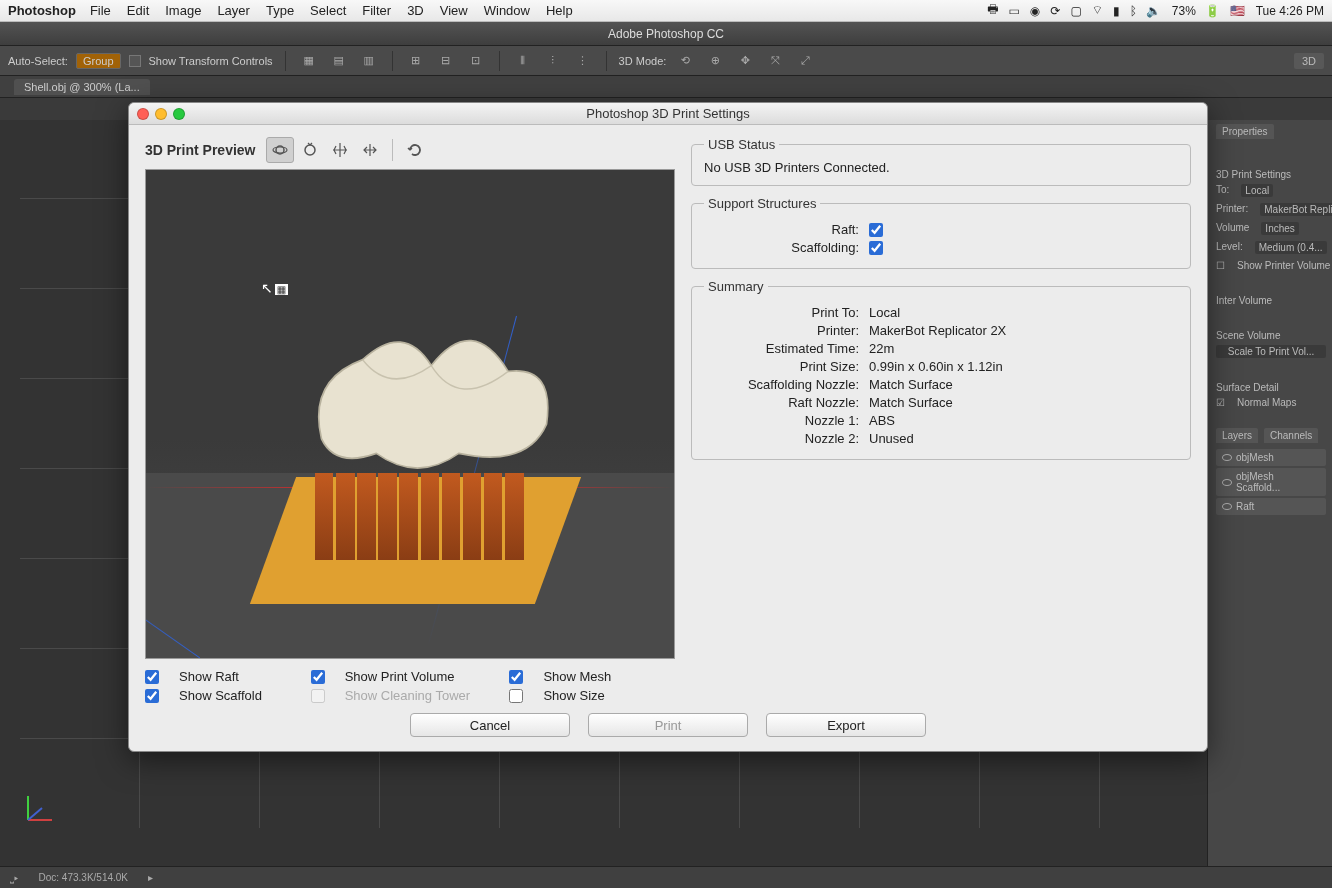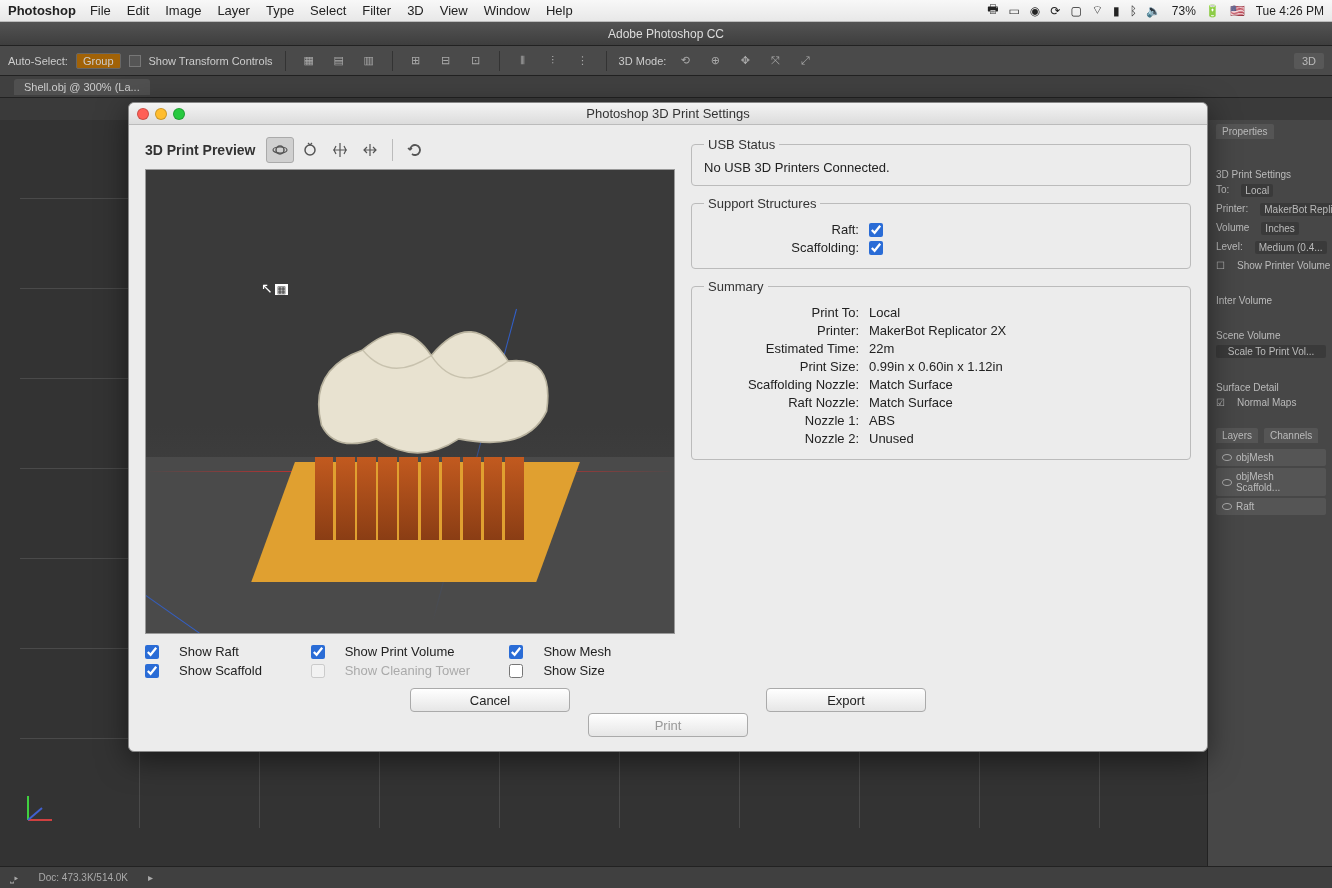--- a/index.html
+++ b/index.html
@@ -71,21 +71,21 @@
 fieldset { border: 1px solid #bbb; border-radius: 4px; padding: 8px 12px 10px; }
 legend { font-size: 13px; color: #333; padding: 0 4px; }
 .field-row { display: flex; align-items: center; font-size: 13px; color: #222; margin: 3px 0; }
 .field-row .flabel { width: 155px; text-align: right; margin-right: 10px; }
 .field-row .fval { color: #222; }
 .field-row input[type=checkbox] { width: 14px; height: 14px; accent-color: #2a6cd6; }
 .usb-msg { font-size: 13px; color: #222; }
 
 .dialog-buttons { display: flex; gap: 18px; padding: 0 16px 14px; justify-content: center; }
 .dialog-buttons button { width: 160px; height: 24px; font-size: 13px; background: linear-gradient(#ffffff,#e6e6e6); border: 1px solid #aaa; border-radius: 4px; color: #222; cursor: default; }
-.dialog-buttons button:disabled { color: #999; margin-top: 25px; }
+.dialog-buttons button:disabled { color: #999; }
 
 
 .ground { position: absolute; left: 0; right: 0; top: 62%; bottom: 0; background: #4a4a4a; }
 .raft-plate { position: absolute; left: 24%; top: 63%; width: 54%; height: 26%; background: #e0a030; transform: skewX(-20deg); }
 .scaffold { position: absolute; bottom: 20%; width: 3.5%; height: 18%; background: linear-gradient(#c25a1f,#8a3d14); }
 .mesh-shape { position: absolute; left: 28%; top: 28%; width: 52%; height: 36%; }
 .cursor { position: absolute; left: 115px; top: 110px; font-size: 14px; color: #fff; }
 .axis-x { position: absolute; top: 65%; left: 0; right: 0; height: 1px; background: linear-gradient(90deg, transparent, #c03030 30%, #c03030 70%, transparent); }
 .axis-z { position: absolute; top: 30%; bottom: 0; left: 70%; width: 1px; background: linear-gradient(#3060d0, transparent); transform: rotate(15deg); transform-origin: top; }
 .axis-y { position: absolute; top: 30%; bottom: 0; left: 10%; width: 1px; background: linear-gradient(transparent, #3060d0); transform: rotate(-55deg); transform-origin: bottom; }

